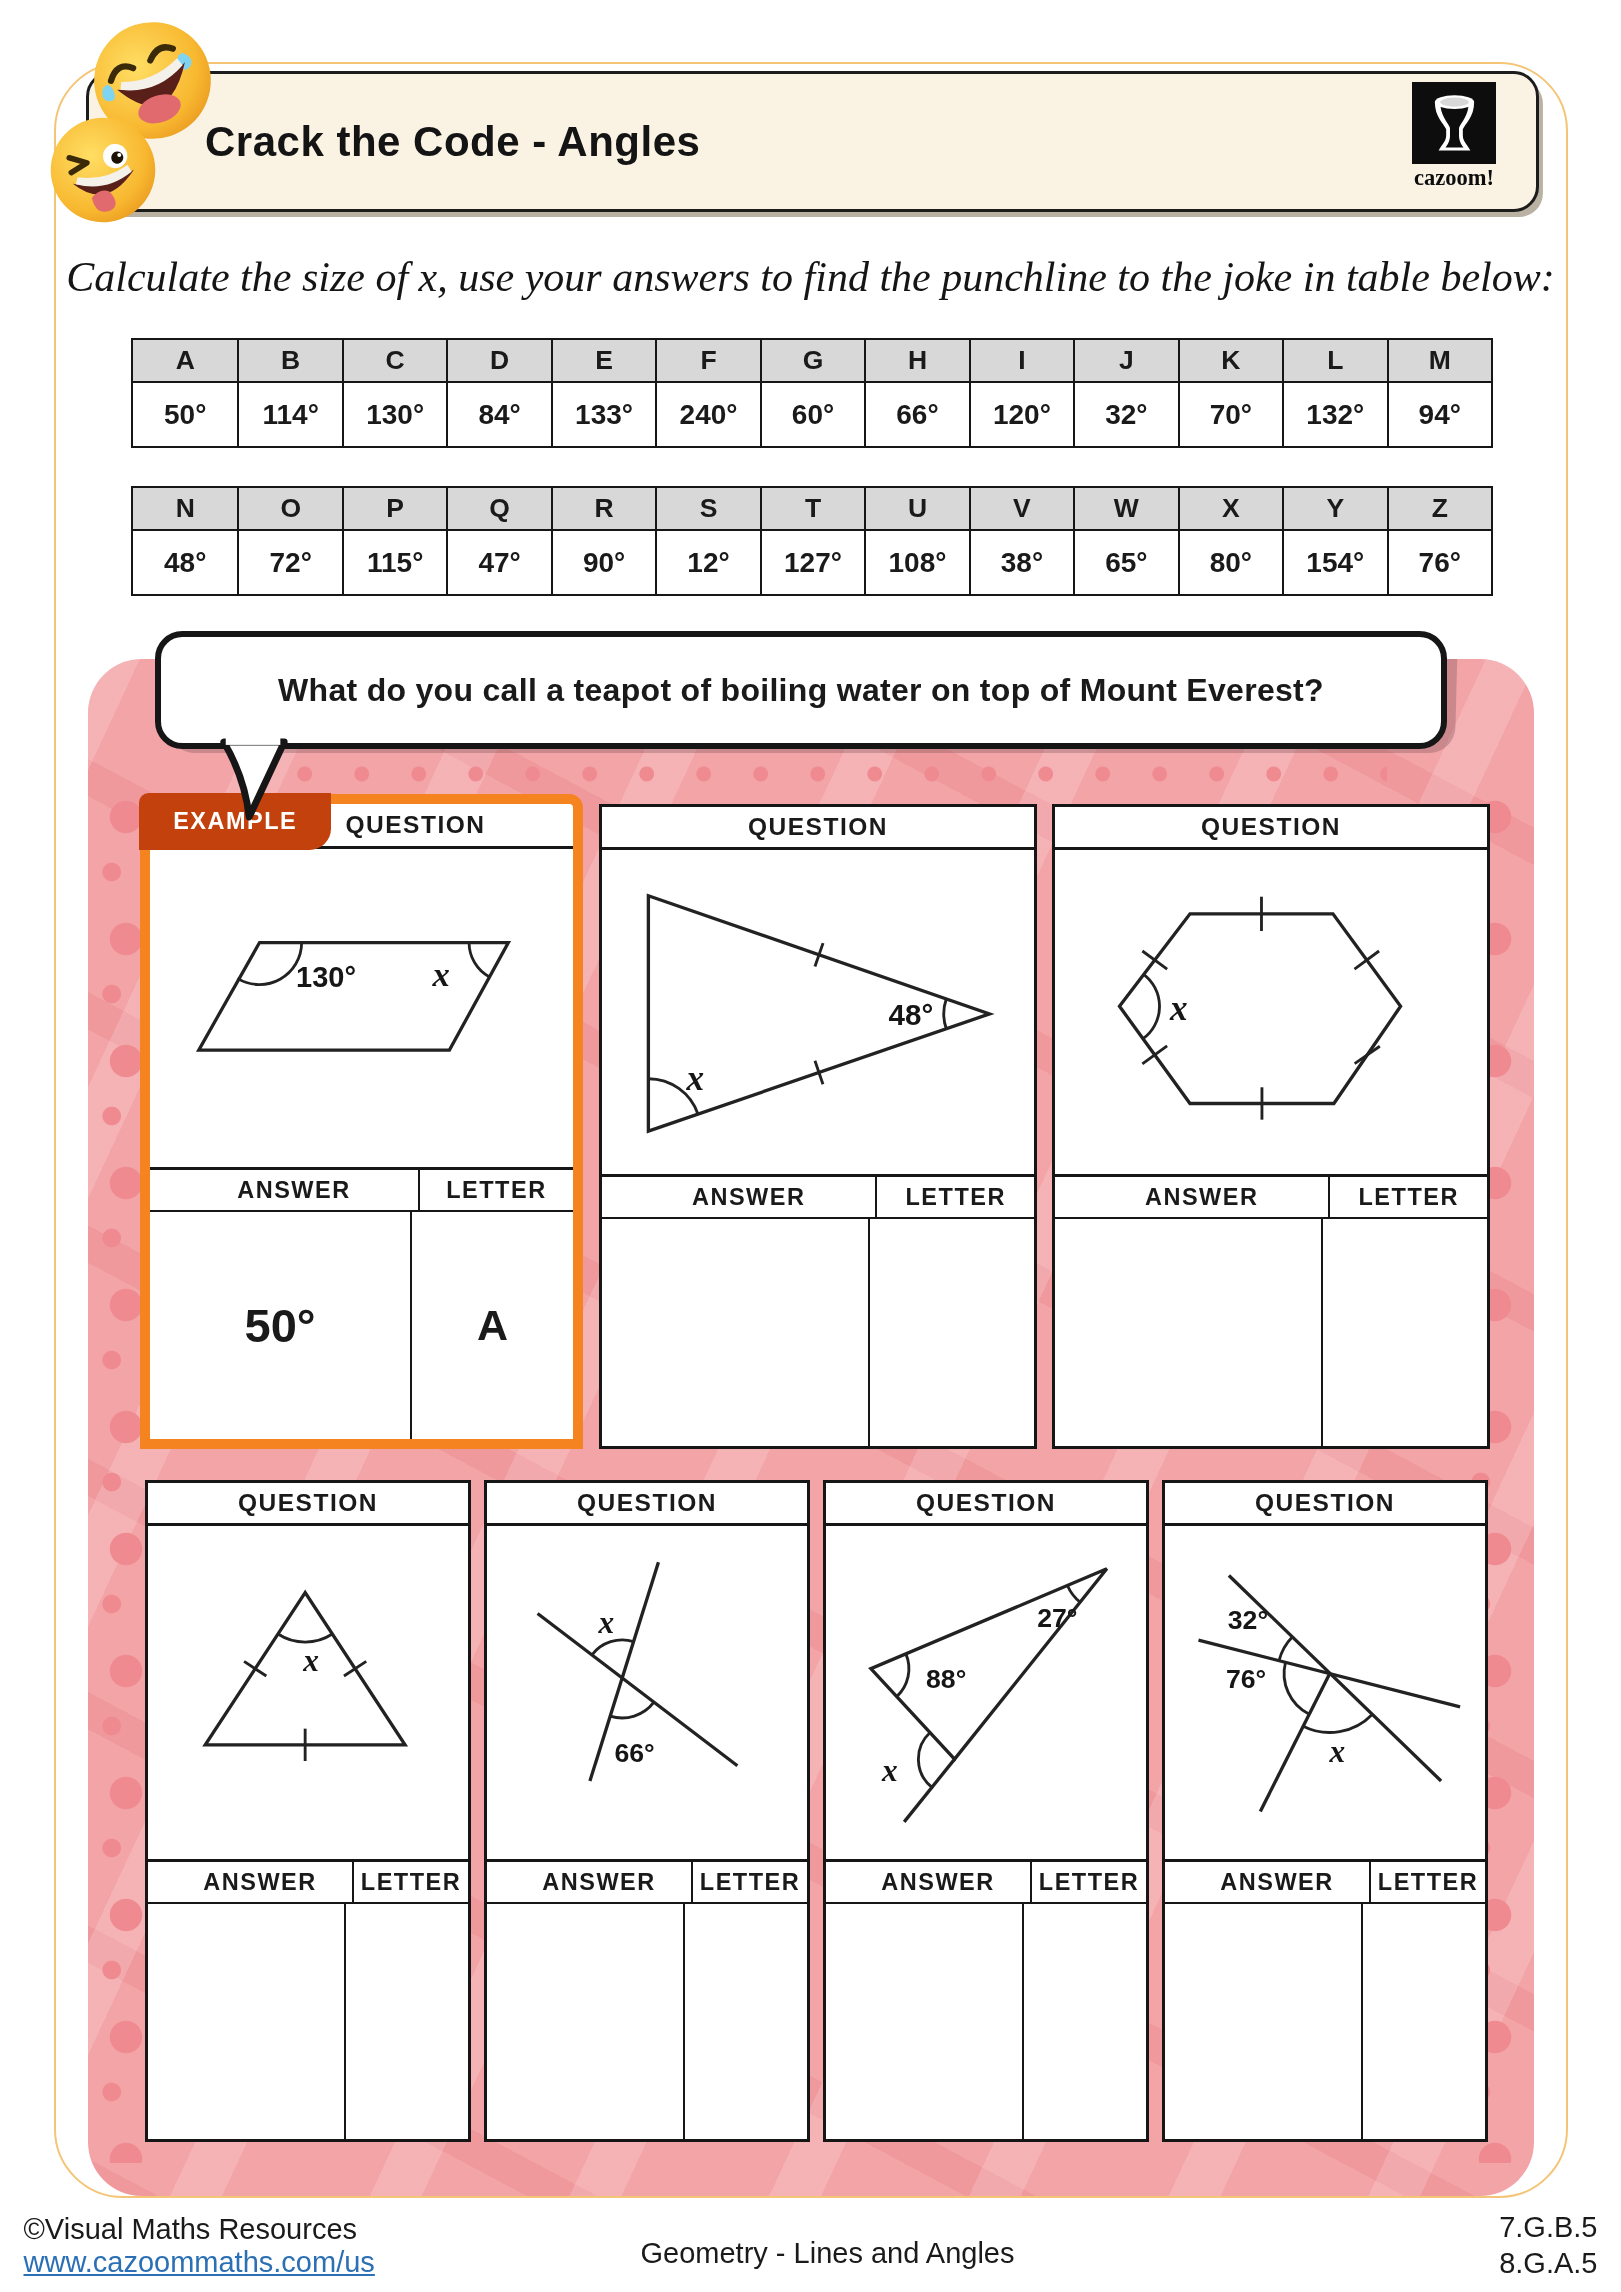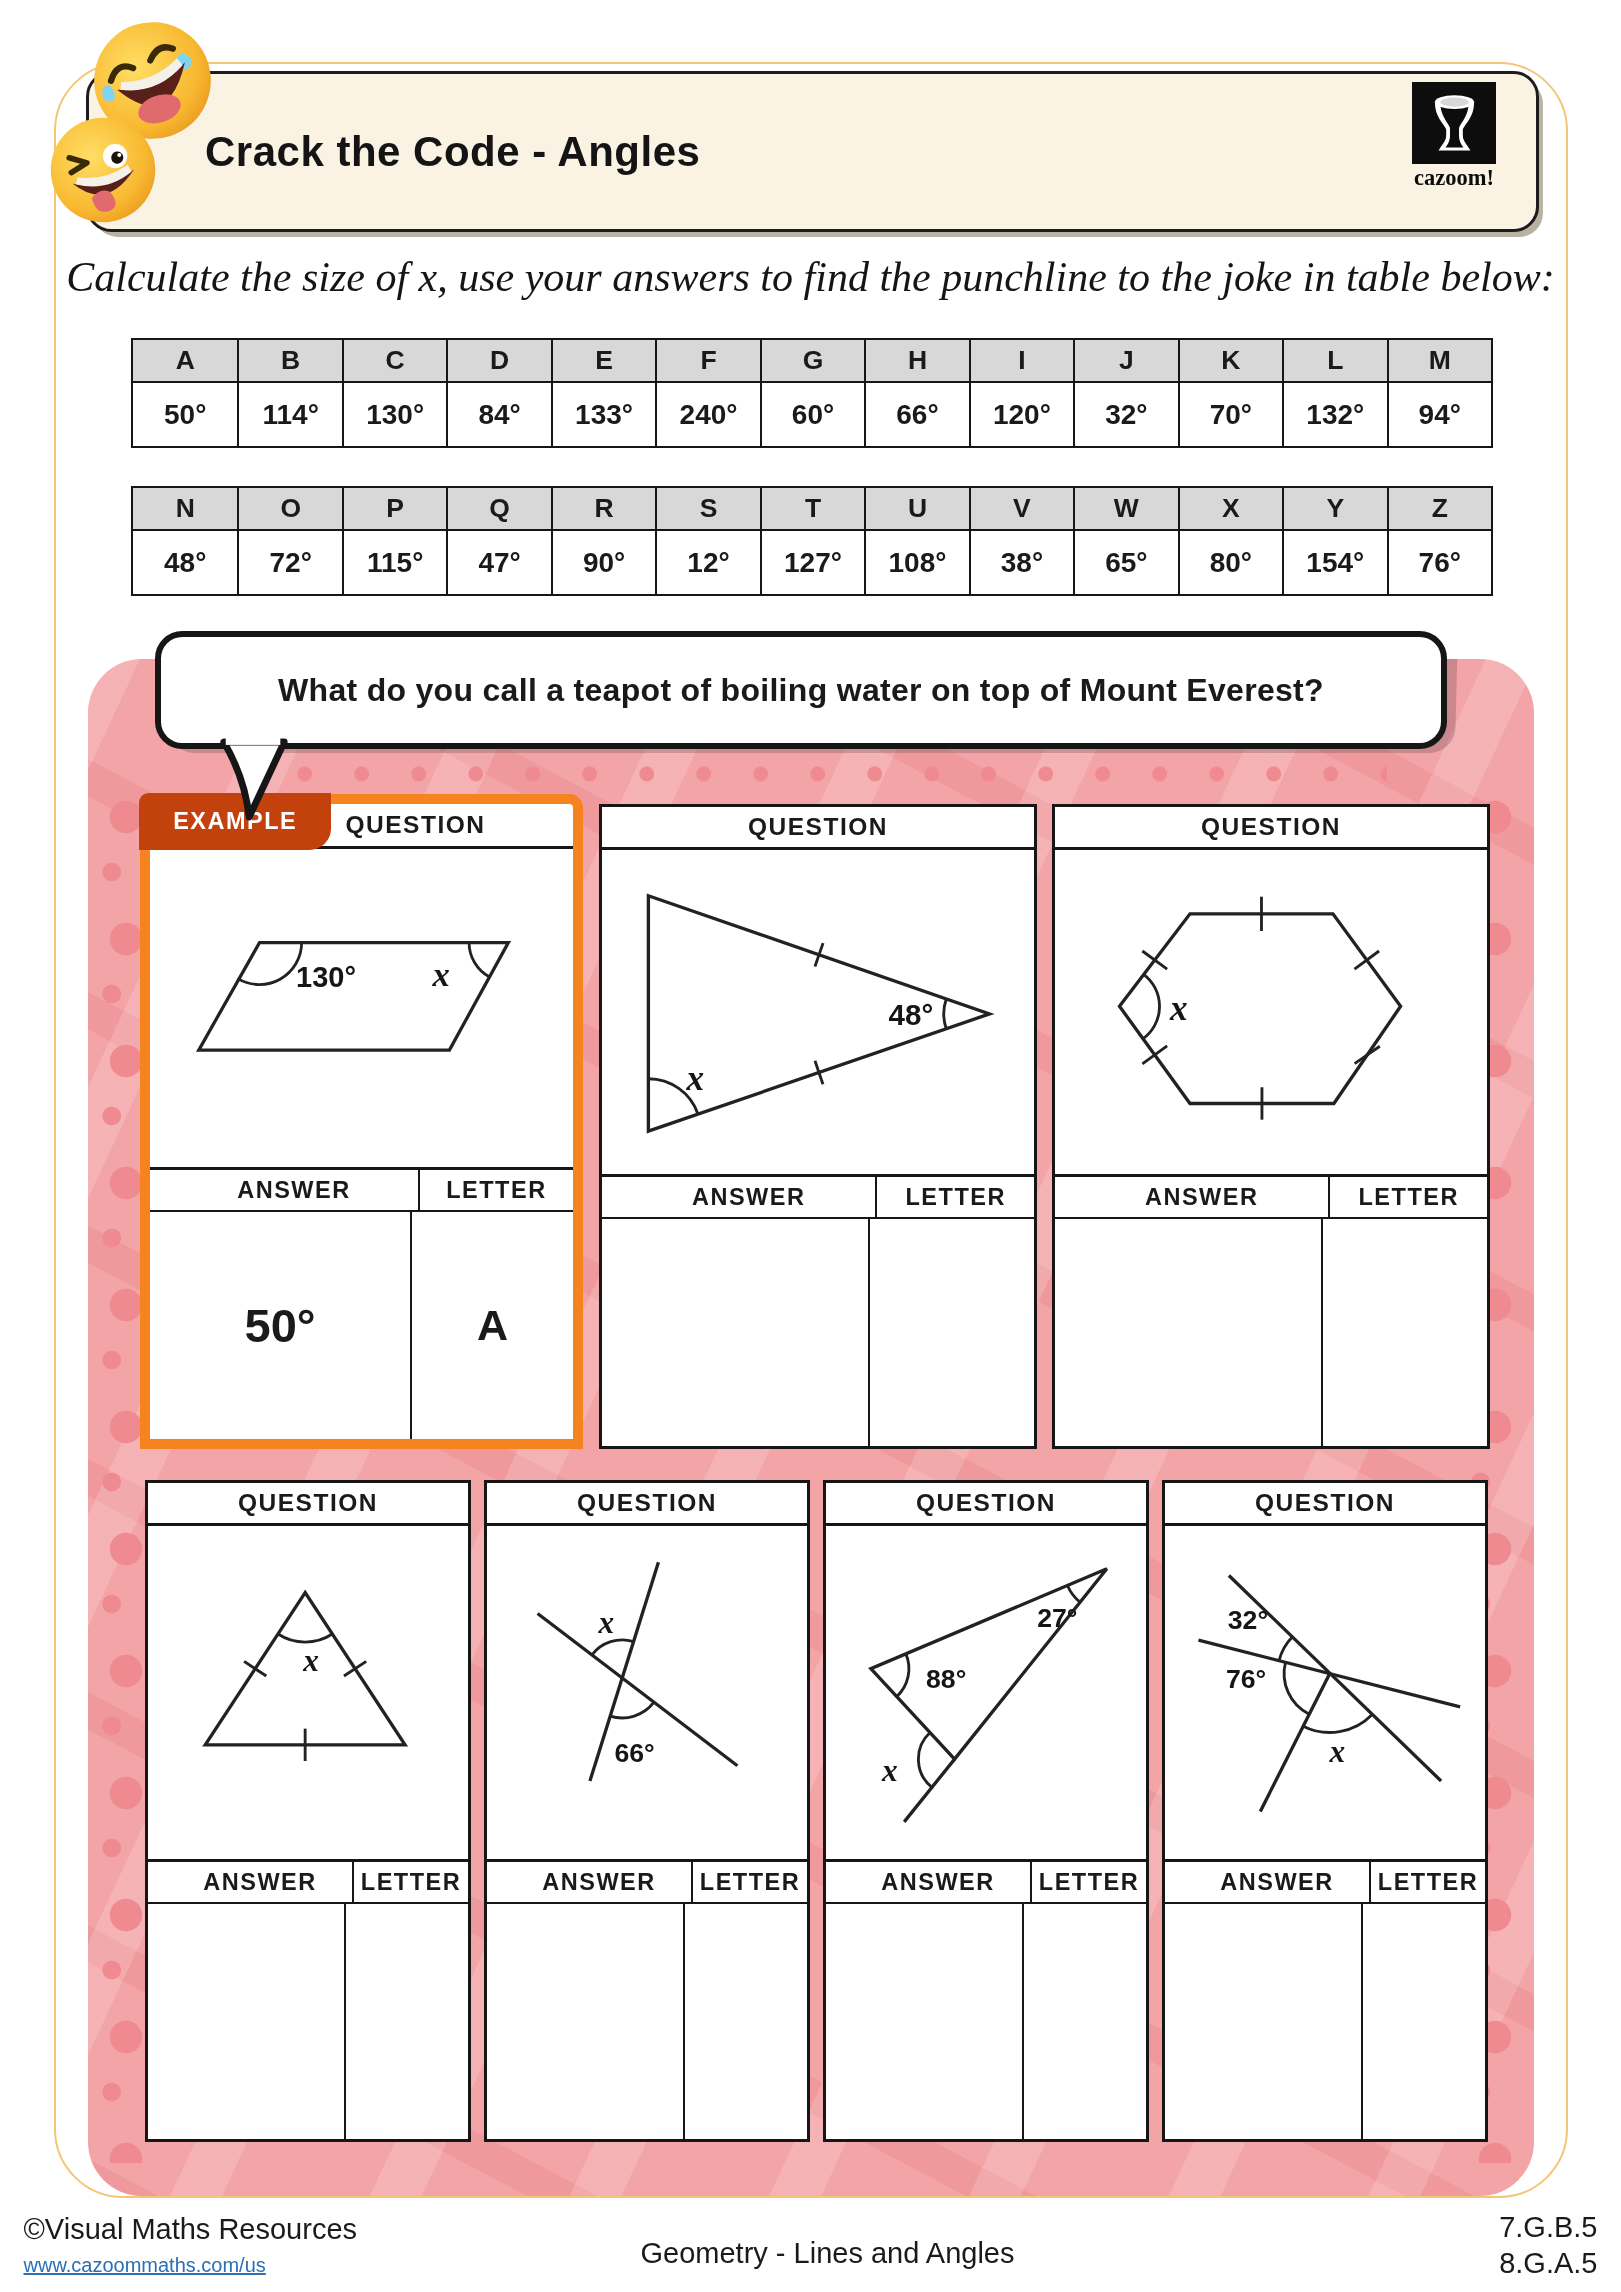--- a/index.html
+++ b/index.html
@@ -8,21 +8,21 @@
   #page {
     position:relative; width:1621px; height:2293px; background:#ffffff; overflow:hidden;
   }
   
   .page-border {
     position:absolute; left:54px; top:62px; width:1514px; height:2136px;
     border:2.9px solid #F4C577; border-radius:69px; z-index:0;
   }
   
   .header-card {
-    position:absolute; left:86px; top:71px; width:1453px; height:161px;
+    position:absolute; left:86px; top:71px; width:1453px; height:141px;
     background:#FAF3E4; border:3.9px solid #1c1c1c; border-radius:25.5px;
     box-shadow:5.9px 6.9px 0 -2px #b9b2a2; z-index:2;
     display:flex; align-items:center;
   }
   .header-title {
     font-size:42px; font-weight:bold; letter-spacing:0.5px; padding-left:116px; color:#141414;
   }
   .logo { position:absolute; right:35px; top:7.8px; width:94px; text-align:center; }
   .logo-square { width:84px; height:82px; background:#0d0d0d; margin:0 auto; display:flex; align-items:center; justify-content:center; }
   .logo-word { font-family:"Liberation Serif", serif; font-weight:bold; font-size:22.5px; color:#0d0d0d; margin-top:1px; }
@@ -116,21 +116,21 @@
   
   .shape { fill:none; stroke:#222222; stroke-width:3.5; stroke-linejoin:miter; }
   .arc { fill:none; stroke:#222222; stroke-width:3; }
   .tick { stroke:#222222; stroke-width:3; }
   .ang { font-family:"Liberation Sans", sans-serif; font-weight:bold; font-size:31px; fill:#161616; }
   .xvar { font-family:"Liberation Serif", serif; font-style:italic; font-weight:bold; font-size:37px; fill:#161616; }
   .row2 .ang { font-size:28px; }
   .row2 .xvar { font-size:33px; }
   
   .footer-left { position:absolute; left:23.5px; top:2213px; font-size:29px; z-index:2; }
-  .footer-url { color:#2B6FB5; text-decoration:underline; font-size:20px; }
+  .footer-url { color:#2B6FB5; text-decoration:underline; font-size:29px; }
   .footer-center { position:absolute; left:0; width:100%; text-align:center; top:2237px; font-size:29px; z-index:2;padding-left:34px; }
   .footer-right { position:absolute; right:23.5px; top:2209px; text-align:right; font-size:29px; line-height:1.25; z-index:2; }
 </style>
 </head>
 <body>
 
 <div id="page">
   <div class="page-border"></div>
 
   <div class="header-card">

